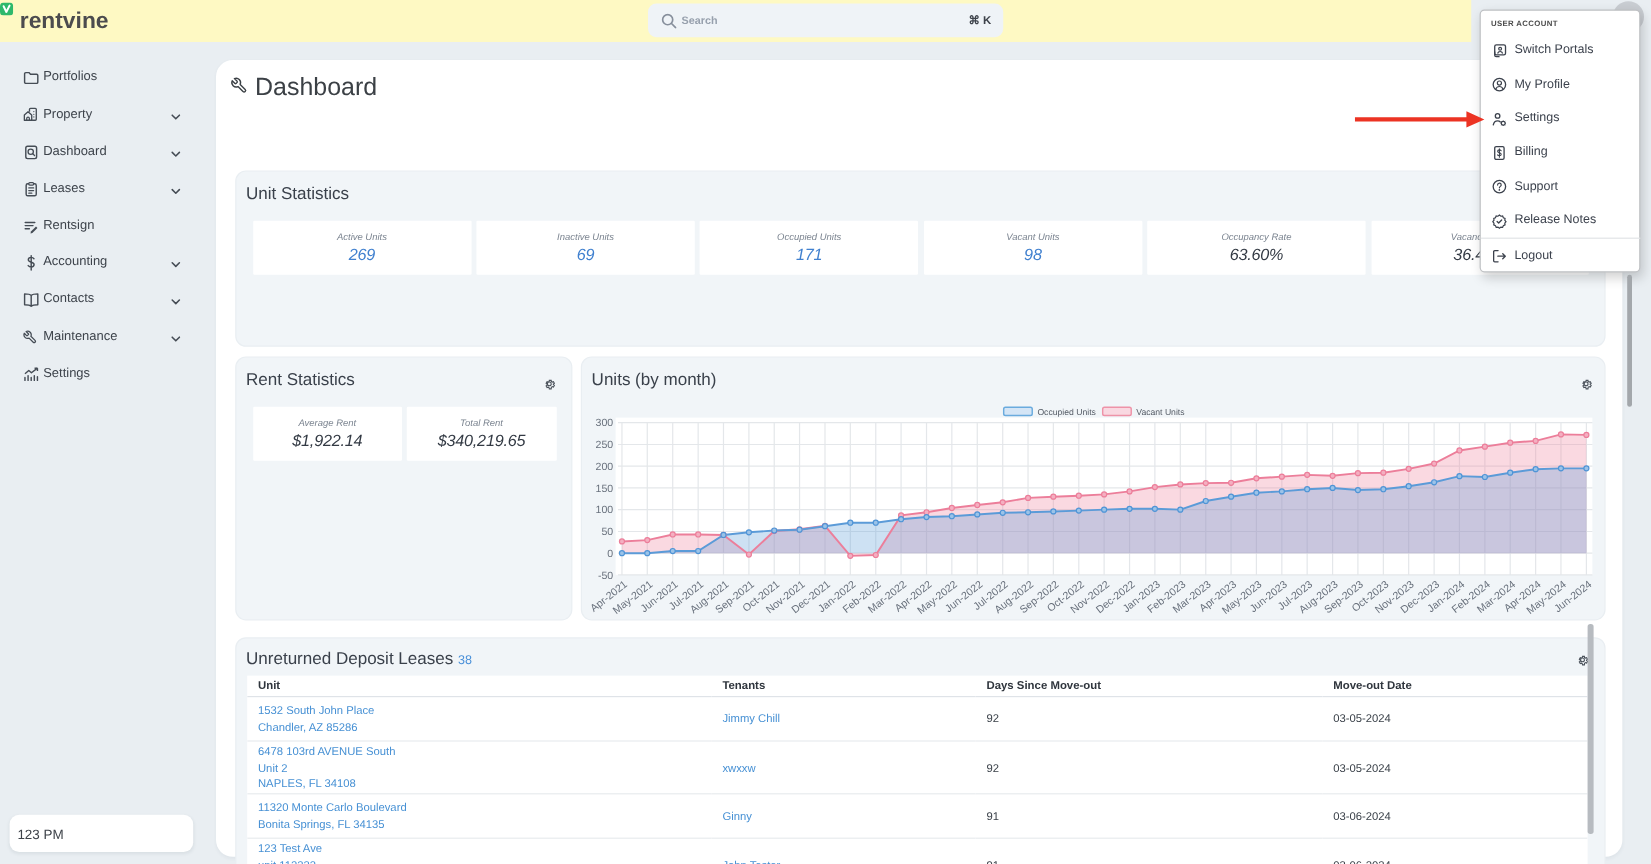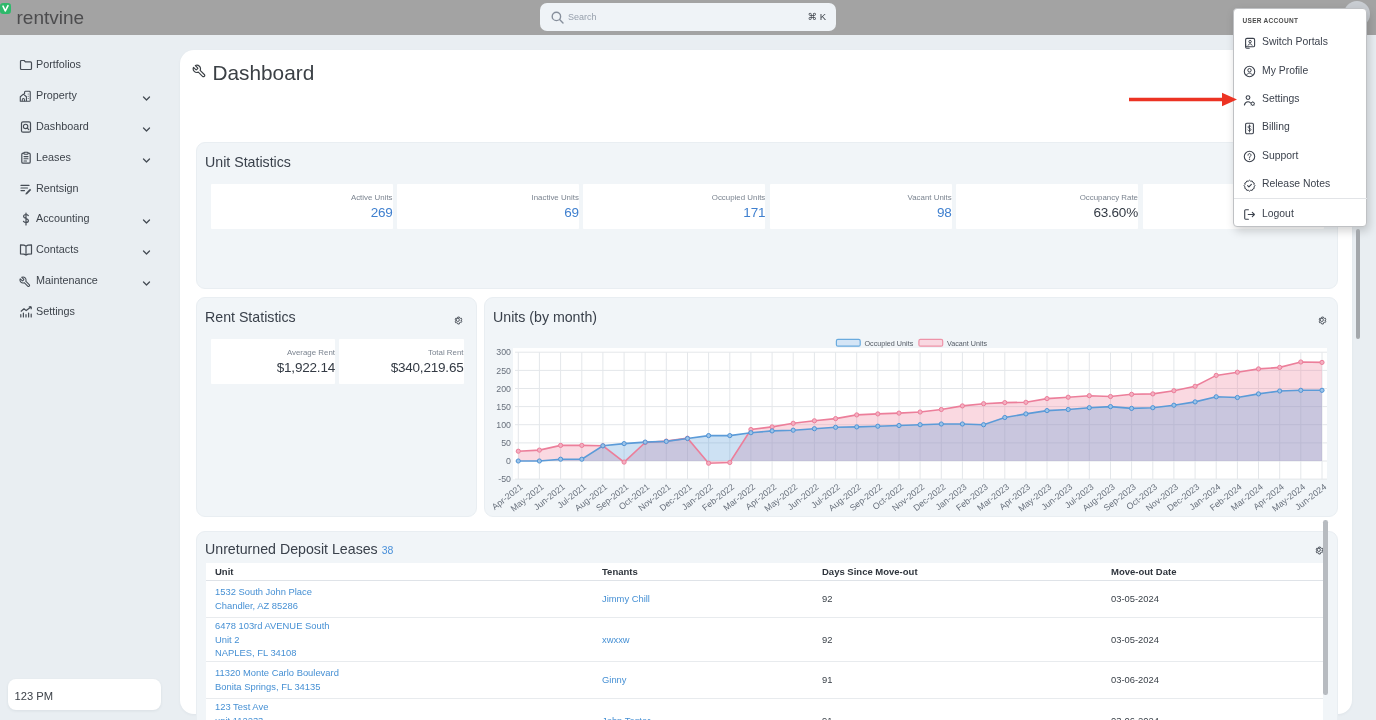--- a/index.html
+++ b/index.html
@@ -1,35 +1,35 @@
 <!DOCTYPE html>
 <html><head>
 <meta charset="utf-8">
 <style>
 * { margin:0; padding:0; box-sizing:border-box; }
 html,body { width:1376px; height:720px; overflow:hidden; font-family:"Liberation Sans",sans-serif; background:#e9eef2; }
-#topbar { position:absolute; left:0; top:0; width:1376px; height:35px; background:#a3a3a3; }
+#topbar { position:absolute; left:0; top:0; width:1226px; height:35px; background:#fef9c3;font-weight:bold; }
 
 #logotext { position:absolute; left:16.5px; top:7px; font-size:19px; color:#4c4c4e; letter-spacing:0px; }
 #search { position:absolute; left:540px; top:3px; width:296px; height:28px; background:#eff3f7; border-radius:7px; }
 #search .ph { position:absolute; left:28px; top:8.5px; font-size:9px; color:#97a0ad; }
 #search .kbd { position:absolute; right:10px; top:8px; font-size:9.5px; color:#3e434b; }
 #avatar { position:absolute; left:1344px; top:1px; width:26px; height:26px; border-radius:50%; background:#c9cdd2; }
 
 .side-item { position:absolute; left:0; width:156px; height:24px; }
 .side-item .ic { position:absolute; left:19px; top:6px; }
 .side-item .lb { position:absolute; left:36px; top:0; line-height:24px; font-size:10.8px; color:#3d434b; }
 .side-item .ch { position:absolute; left:141px; top:7px; }
 
 #card { position:absolute; left:180px; top:49.5px; width:1172px; height:664px; background:#fff; border-radius:14px; box-shadow:0 1px 3px rgba(30,50,70,0.05); }
 #hdr-ic { position:absolute; left:192px; top:64px; }
 #hdr-title { position:absolute; left:212.5px; top:60.5px; font-size:20.8px; color:#3b4045; }
 .panel { position:absolute; background:#f1f5f8; border:1px solid #e9eef2; border-radius:9px;margin-top:44px; }
 .ptitle { position:absolute; left:8px; top:10.5px; font-size:14.2px; color:#3a414b; }
-.statcard { position:absolute; background:#fff; border-radius:1px; text-align:right; }
+.statcard { position:absolute; background:#fff; border-radius:1px; text-align:center;font-style:italic; }
 .statcard .sl { margin-top:9.5px; font-size:7.9px; line-height:9px; color:#7b8490; }
 .statcard .sv { margin-top:4.3px; font-size:13.5px; line-height:13.5px; letter-spacing:-0.2px; color:#4080cf; }
 .statcard .svd { margin-top:4.3px; font-size:13.5px; line-height:13.5px; letter-spacing:-0.2px; color:#333a44; }
 .gear { position:absolute; }
 
 #tblwrap { position:absolute; left:9px; top:31px; width:1117px; height:195px; background:#fff; overflow:hidden; }
 table { border-collapse:collapse; width:1117px; table-layout:fixed; font-size:9.4px; }
 th { text-align:left; font-size:9.5px; font-weight:bold; color:#2f353d; padding:3px 0 3px 9px; border-bottom:1px solid #dfe3e8; height:13px; }
 td { padding:0 0 0 9px; border-bottom:1px solid #e8ebee; vertical-align:middle; line-height:13.5px; color:#3a4149; }
 tr.h37 td { height:36.5px; } tr.h45 td { height:44.5px; }

